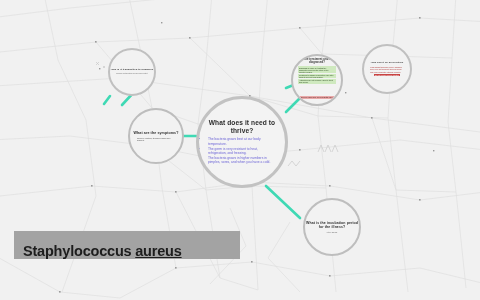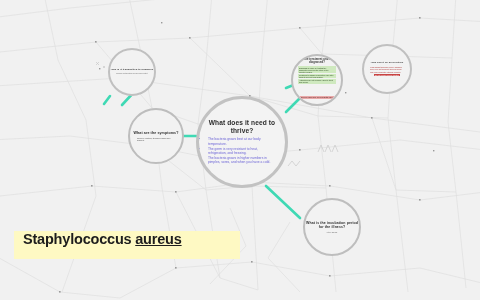--- a/index.html
+++ b/index.html
@@ -87,22 +87,22 @@
   #bubble-incubation{
     left:303px;top:198px;width:58px;height:58px;
     border:2.5px solid #bebebe;
   }
   #bubble-incubation .b-title{font-size:3.5px;margin-bottom:2px;}
   #bubble-incubation .b-body{font-size:2px;color:#666;padding:0 8px;}
 
   
   #title-banner{
     position:absolute;left:14px;top:231px;width:226px;height:28px;
-    background:#fef9c3;
-    display:flex;align-items:flex-start;
+    background:#a3a3a3;
+    display:flex;align-items:flex-end;
   }
   #title-text{
     font-size:14.5px;font-weight:bold;color:#1d1d1d;
     padding-left:9px;letter-spacing:-.2px;white-space:nowrap;
   }
   #title-text .u{text-decoration:underline;}
 </style>
 </head>
 <body>
 

